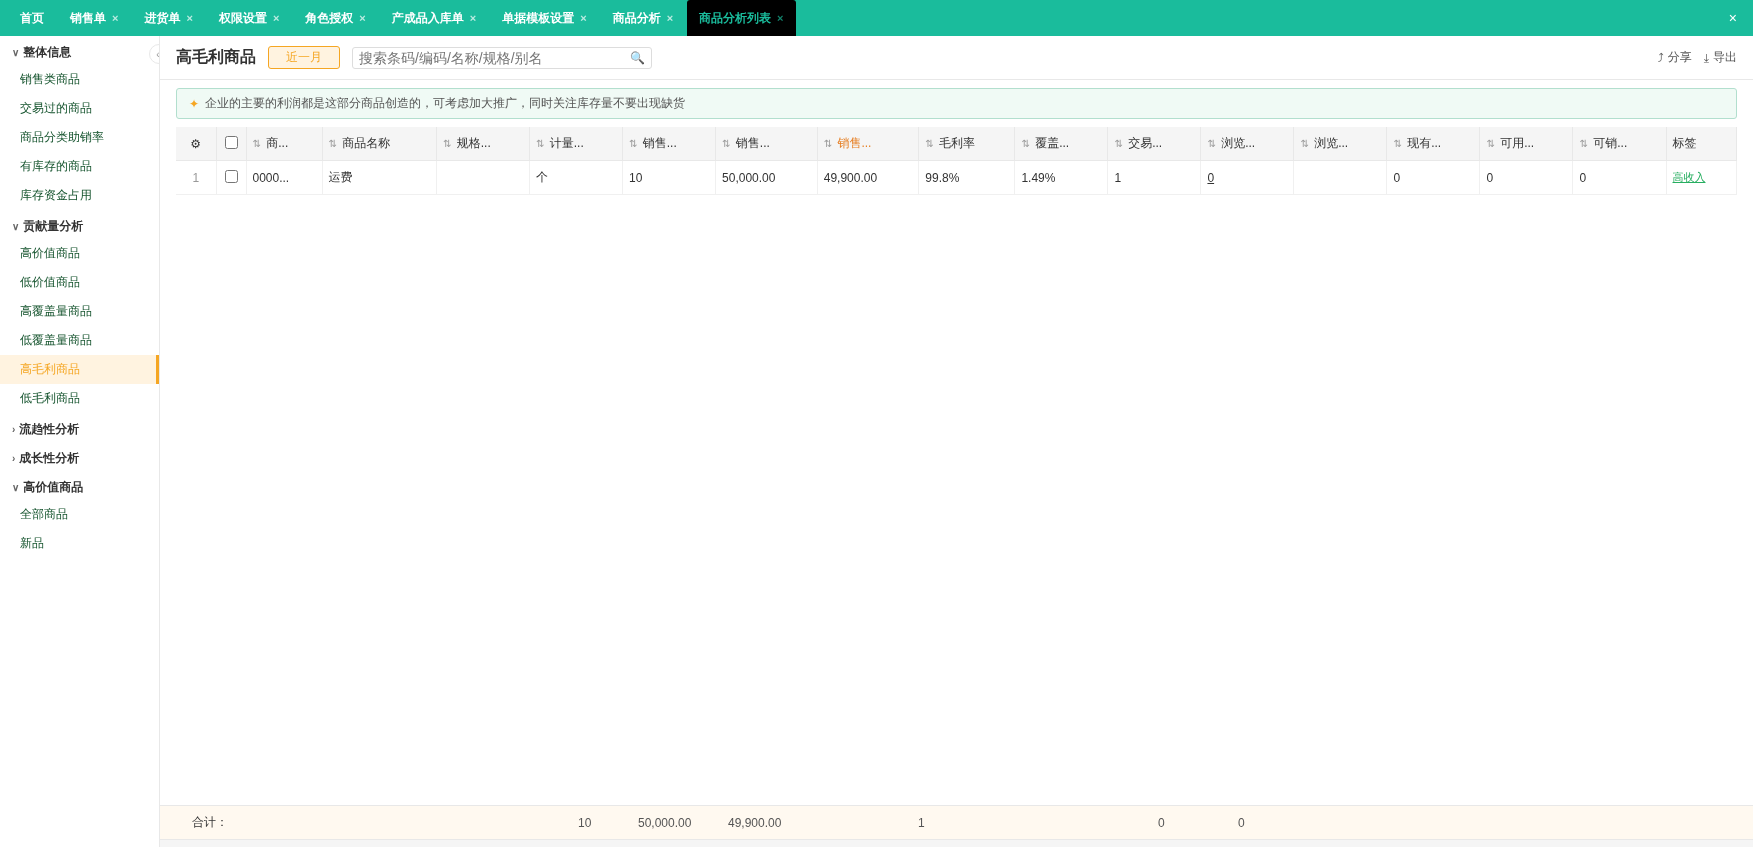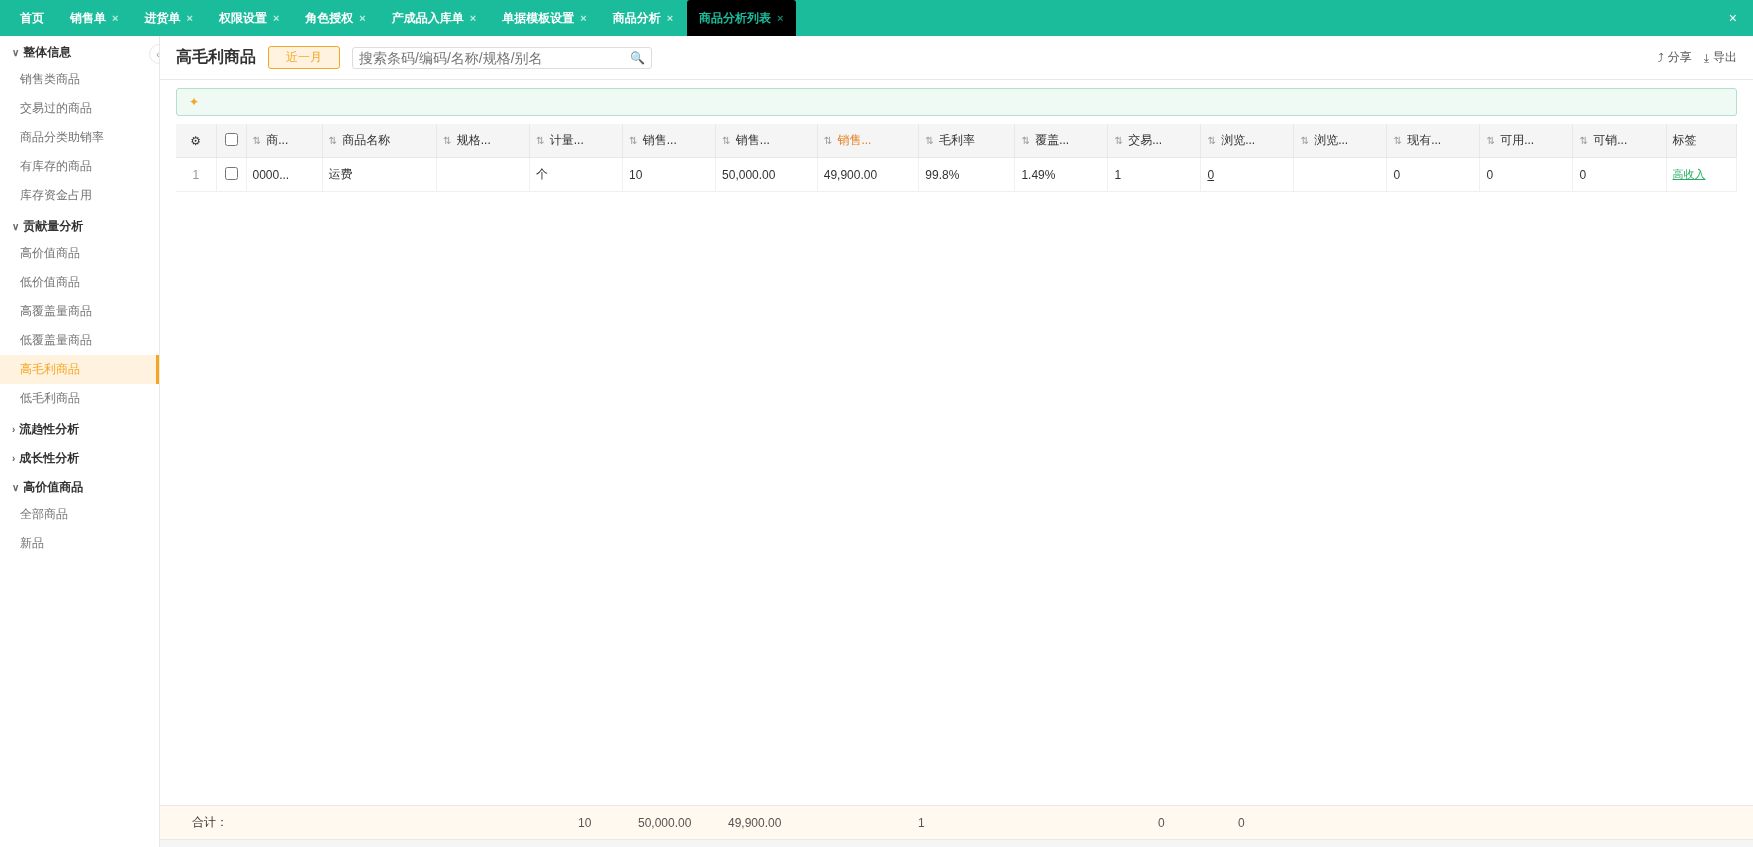--- a/index.html
+++ b/index.html
@@ -82,21 +82,21 @@
       font-weight: bold;
       font-size: 12px;
       display: flex;
       align-items: center;
       gap: 4px;
       cursor: pointer;
     }
     .sidebar-group-label .arrow { font-size: 10px; color: #666; }
     .sidebar-item {
       padding: 6px 12px 6px 20px;
-      color: #737373;
+      color: #14532d;
       cursor: pointer;
       font-size: 12px;
       white-space: nowrap;
       overflow: hidden;
       text-overflow: ellipsis;
     }
     .sidebar-item.active {
       background: #fff3e0;
       color: #f5a623;
       border-right: 3px solid #f5a623;
@@ -378,20 +378,21 @@
         </div>
         <div class="header-btn">
           <span>⤓</span>
           <span>导出</span>
         </div>
       </div>
     </div>
 
     <div class="notice-bar">
       <span class="notice-icon">✦</span>
+      <span>企业的主要的利润都是这部分商品创造的，可考虑加大推广，同时关注库存量不要出现缺货</span>
     </div>
 
     <div class="table-container">
       <table>
         <thead>
           <tr>
             <th class="col-index">
               <span>⚙</span>
             </th>
             <th class="col-check">

